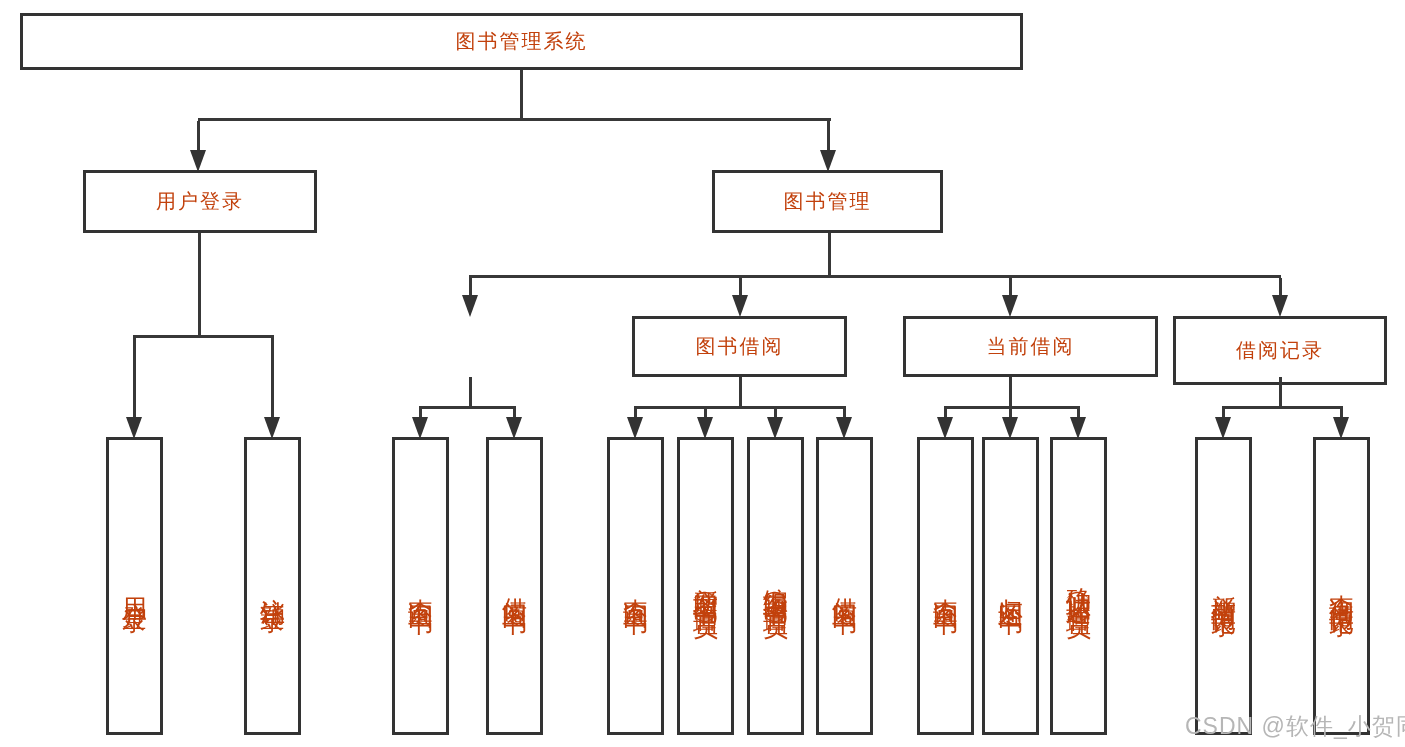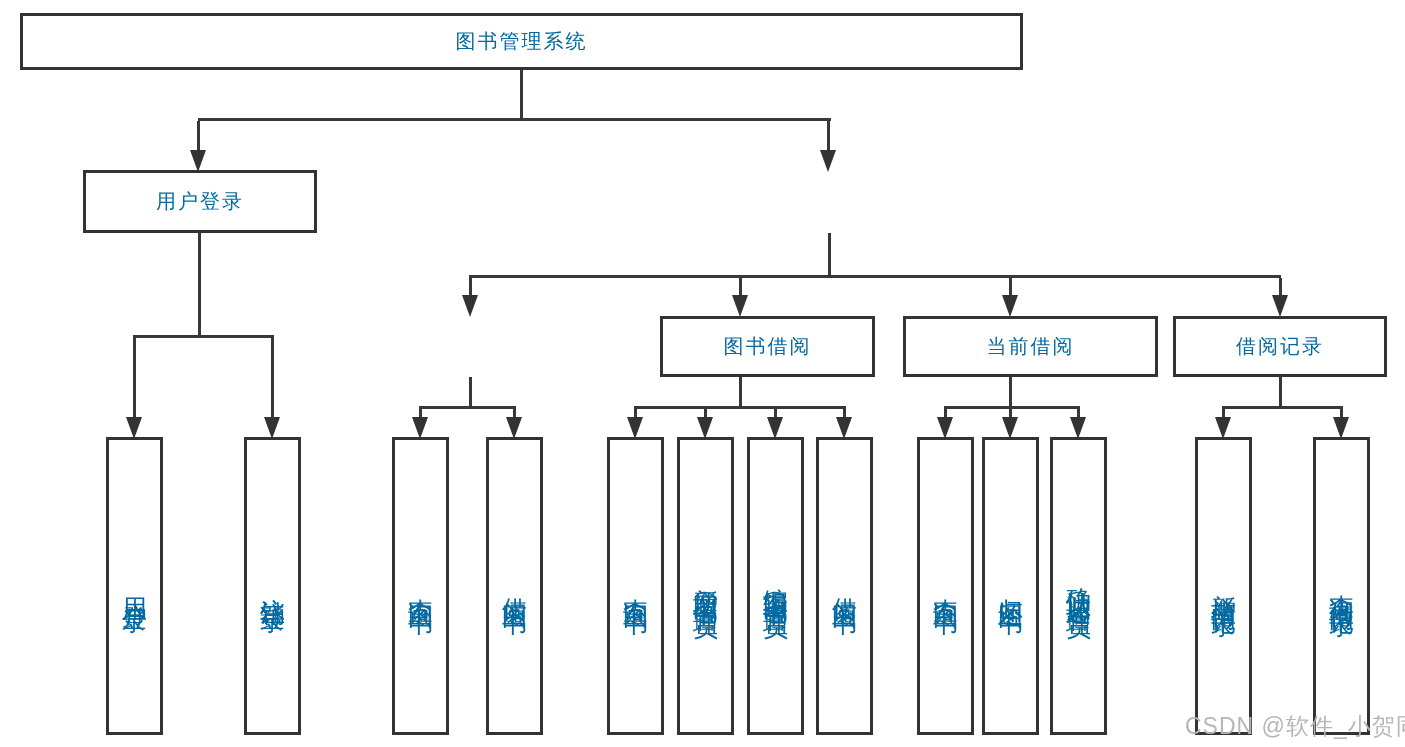--- a/index.html
+++ b/index.html
@@ -11,21 +11,21 @@
     overflow:hidden;
   }
   .box{
     position:absolute;
     box-sizing:border-box;
     border:3px solid #333333;
     background:#ffffff;
     display:flex;
     align-items:center;
     justify-content:center;
-    color:#0369a1;
+    color:#c2410c;
   }
   .h-box{
     font-size:20px;
     letter-spacing:2px;
     white-space:nowrap;
   }
   .v-box{
     writing-mode:vertical-rl;
     text-orientation:mixed;
     font-size:25px;
@@ -55,27 +55,28 @@
 </style>
 </head>
 <body>
 
 <div id="stage">
 
   <div class="box h-box" style="left:20px;top:13px;width:1003px;height:57px;">图书管理系统</div>
 
   <div class="box h-box" style="left:83px;top:170px;width:234px;height:63px;">用户登录</div>
 
+  <div class="box h-box" style="left:712px;top:170px;width:231px;height:63px;">图书管理</div>
 
 
-  <div class="box h-box" style="left:660px;top:316px;width:215px;height:61px;">图书借阅</div>
+  <div class="box h-box" style="left:632px;top:316px;width:215px;height:61px;">图书借阅</div>
 
   <div class="box h-box" style="left:903px;top:316px;width:255px;height:61px;">当前借阅</div>
 
-  <div class="box h-box" style="left:1173px;top:316px;width:214px;height:61px;">借阅记录</div>
+  <div class="box h-box" style="left:1173px;top:316px;width:214px;height:69px;">借阅记录</div>
 
   <div class="box v-box" style="left:106px;">用户登录</div>
   <div class="box v-box" style="left:244px;">注销登录</div>
 
   <div class="box v-box" style="left:392px;">查询图书</div>
   <div class="box v-box" style="left:486px;">借阅图书</div>
 
   <div class="box v-box" style="left:607px;">查询图书</div>
   <div class="box v-box" style="left:677px;">新增图书（管理员）</div>
   <div class="box v-box" style="left:747px;">编辑图书（管理员）</div>

